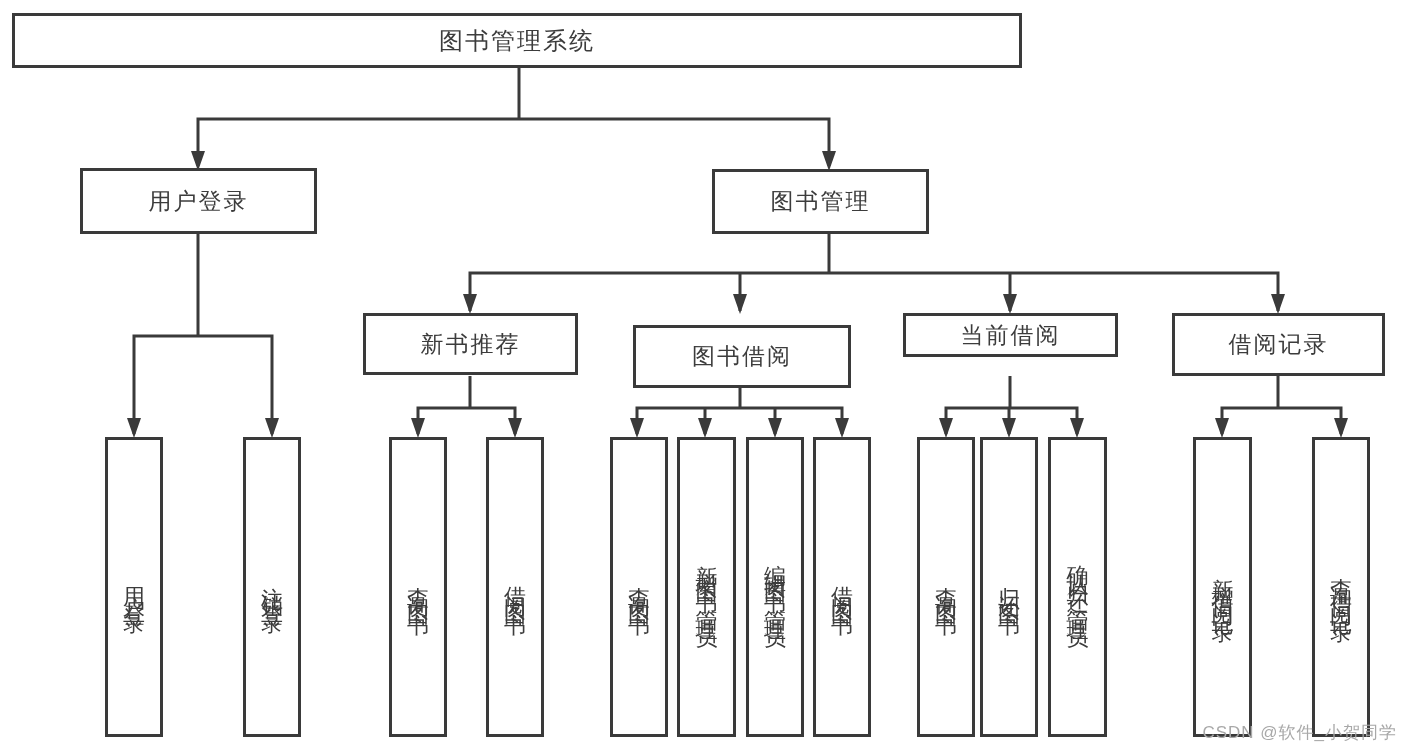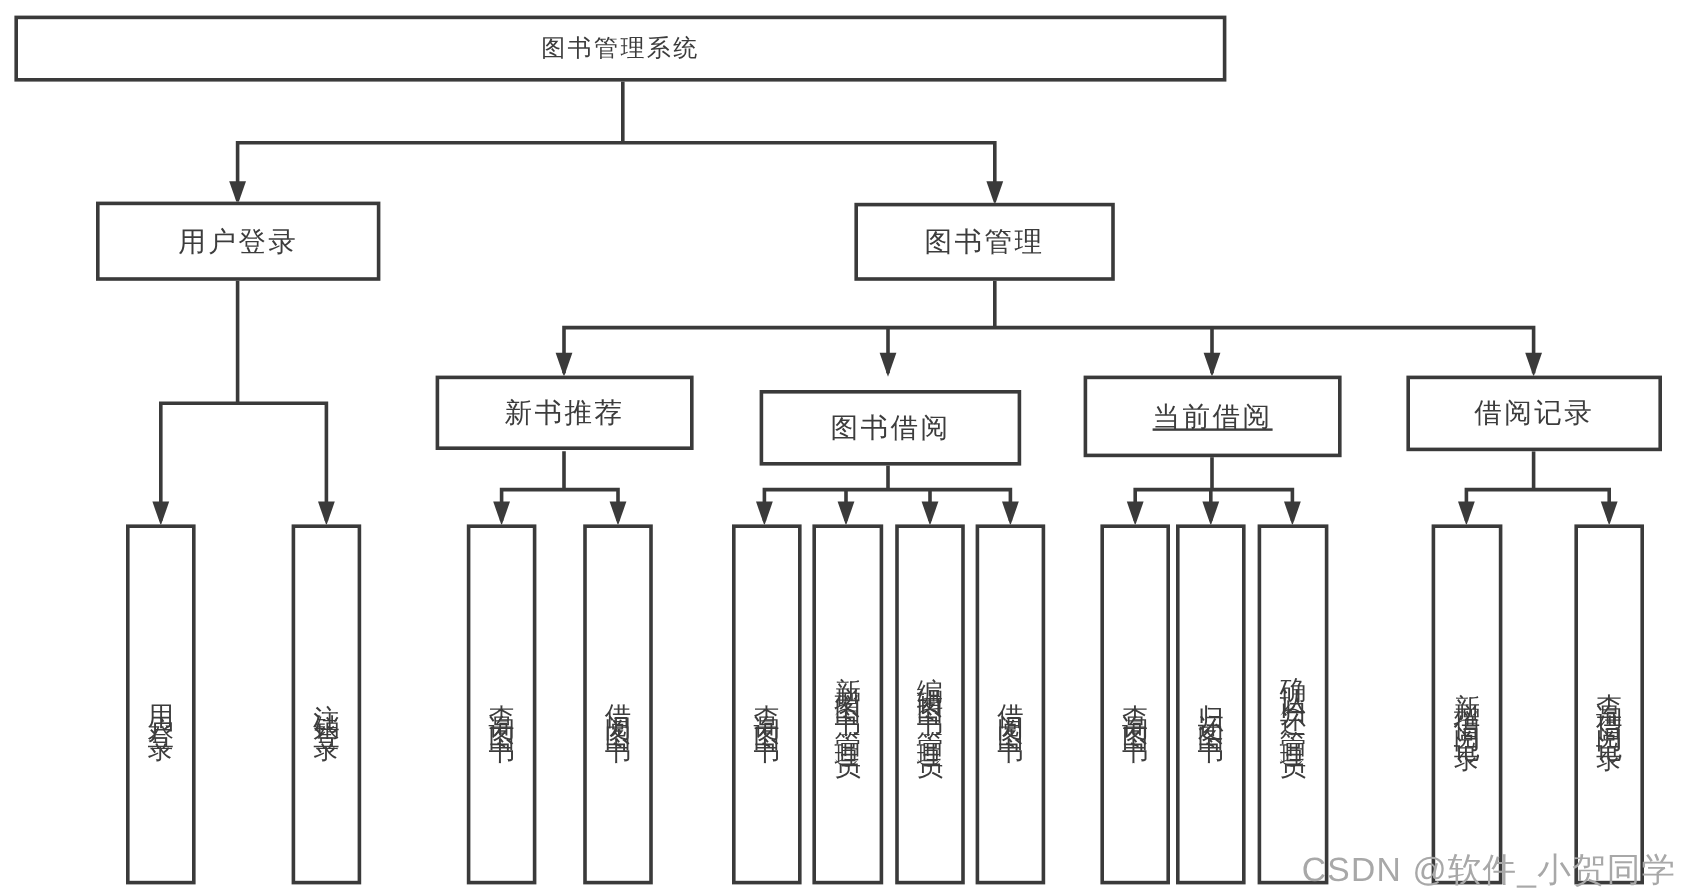--- a/index.html
+++ b/index.html
@@ -40,21 +40,21 @@
     border: 3px solid var(--line);
     background: var(--bg);
     display: flex;
     align-items: center;
     justify-content: center;
     font-size: 23px;
     letter-spacing: 2px;
     color: var(--text);
     white-space: nowrap;
   }
-  .root-box { font-size: 20px; }
+  .root-box { font-size: 24px; }
   .vbox {
     position: absolute;
     box-sizing: border-box;
     border: 3px solid var(--line);
     background: var(--bg);
     display: flex;
     align-items: center;
     justify-content: center;
     top: 437px;
     height: 300px;
@@ -65,21 +65,21 @@
     text-orientation: mixed;
     font-size: 22px;
     letter-spacing: 9px;
     line-height: 1;
     color: var(--text);
   }
   .watermark {
     position: absolute;
     right: 8px;
     bottom: 3px;
-    font-size: 28px;
+    font-size: 17px;
     letter-spacing: 1px;
     color: var(--watermark);
     white-space: nowrap;
   }
 </style>
 </head>
 <body>
 
 <div class="canvas">
 
@@ -126,21 +126,21 @@
     </g>
   </svg>
 
   <div class="hbox root-box" style="left:12px; top:13px; width:1010px; height:55px;">图书管理系统</div>
 
   <div class="hbox" style="left:80px; top:168px; width:237px; height:66px;">用户登录</div>
   <div class="hbox" style="left:712px; top:169px; width:217px; height:65px;">图书管理</div>
 
   <div class="hbox" style="left:363px; top:313px; width:215px; height:62px;">新书推荐</div>
   <div class="hbox" style="left:633px; top:313px; width:218px; height:63px;margin-top:12px;">图书借阅</div>
-  <div class="hbox" style="left:903px; top:313px; width:215px; height:68px;text-decoration:underline;">当前借阅</div>
+  <div class="hbox" style="left:903px; top:313px; width:215px; height:44px;">当前借阅</div>
   <div class="hbox" style="left:1172px; top:313px; width:213px; height:63px;">借阅记录</div>
 
   <div class="vbox" style="left:105px;">
     <span>用户登录</span>
   </div>
   <div class="vbox" style="left:243px;">
     <span>注销登录</span>
   </div>
 
   <div class="vbox" style="left:389px;">

